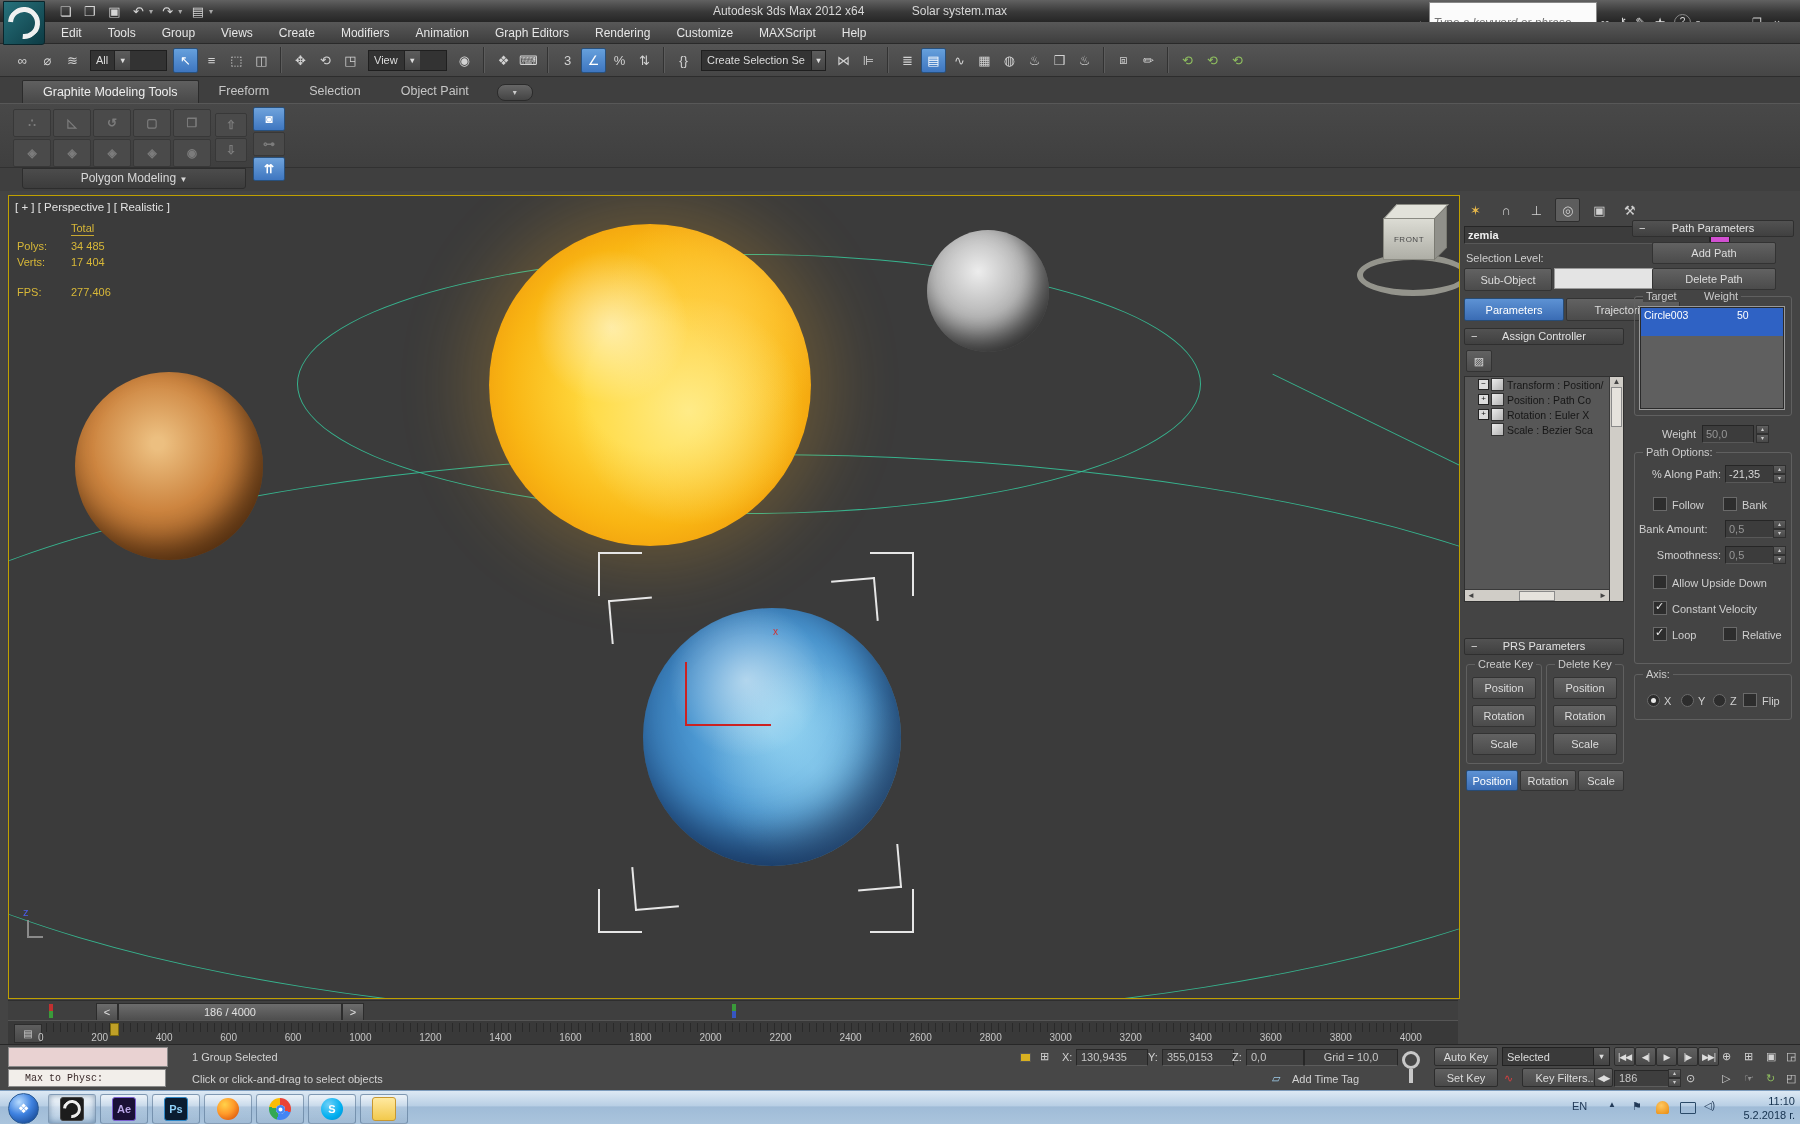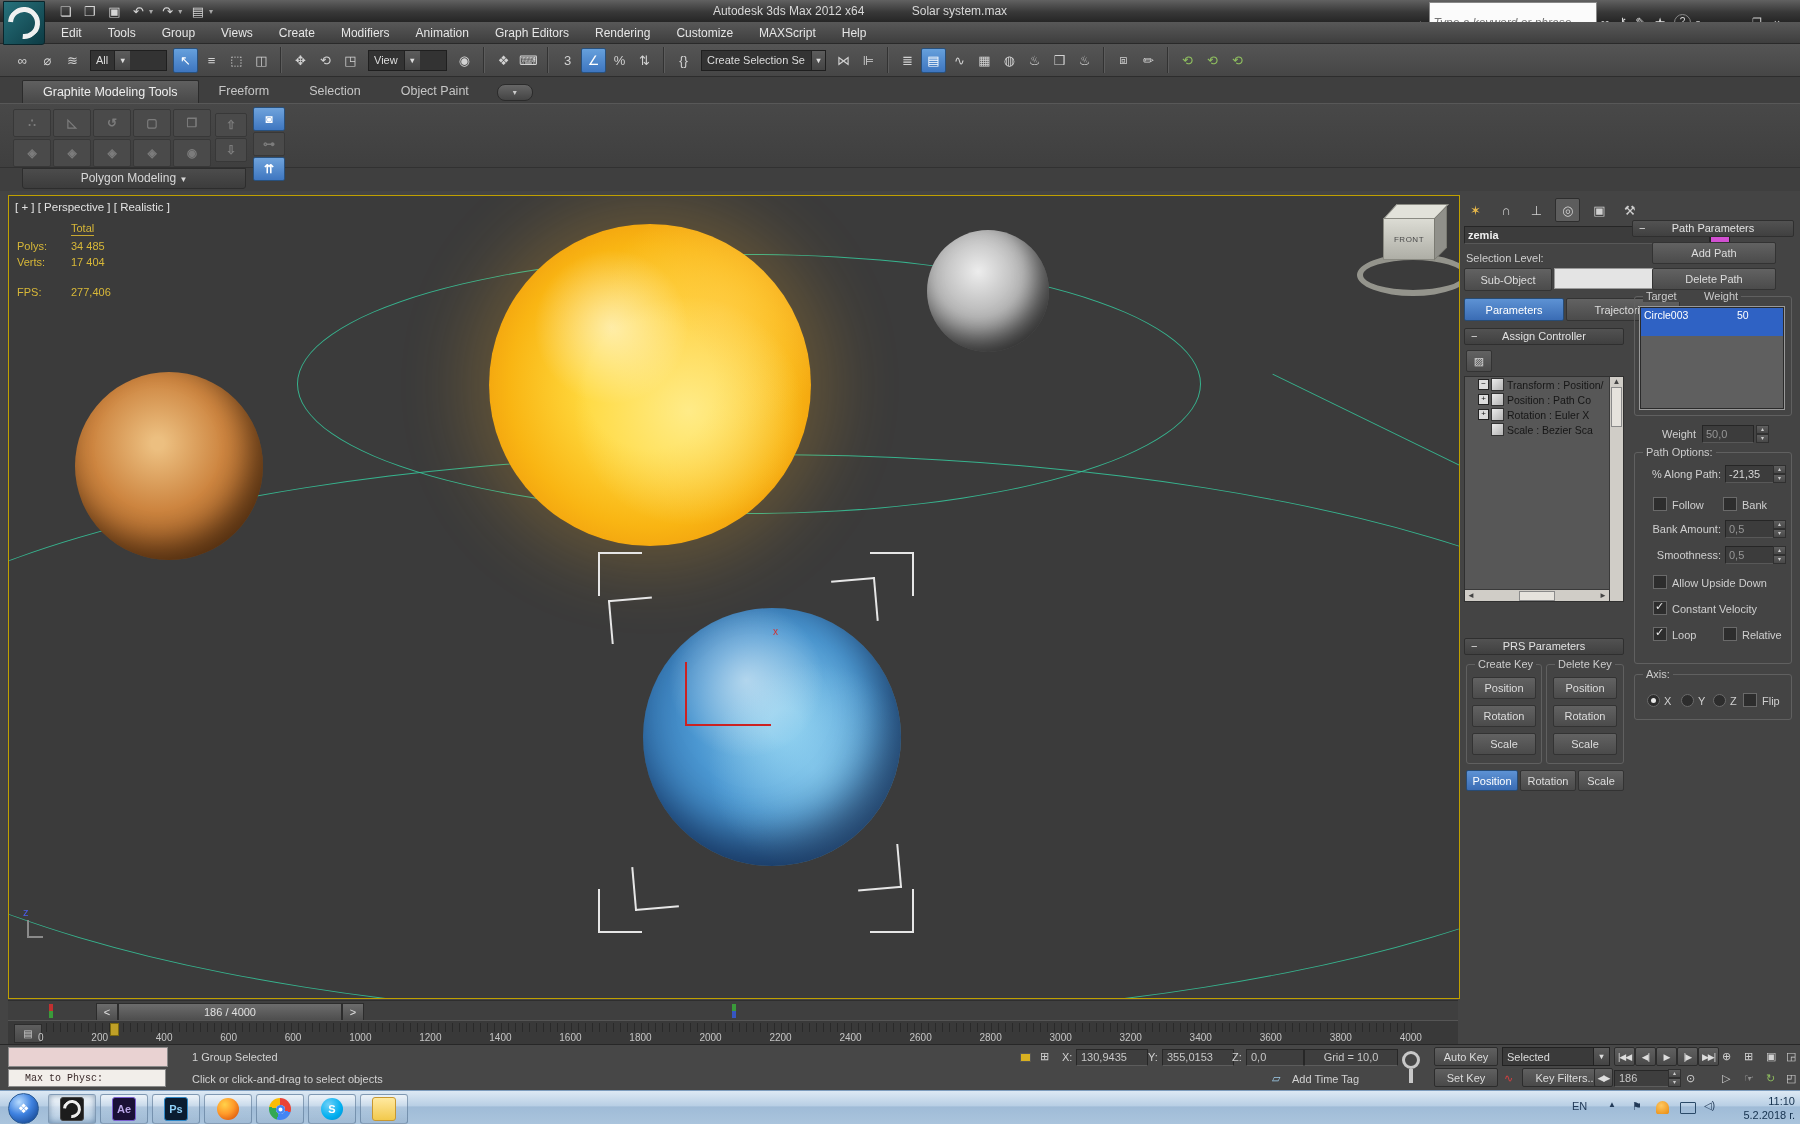--- a/index.html
+++ b/index.html
@@ -389,21 +389,21 @@
     <div class="grp" style="left:174px;top:256px;width:156px;height:210px">
       <i>Path Options:</i>
       <div class="lbl" style="position:absolute;left:4px;top:15px;width:82px;text-align:right">% Along Path:</div>
       <div class="fld" style="position:absolute;left:90px;top:12px;width:42px">-21,35</div>
       <div class="spin" style="position:absolute;left:138px;top:12px">
           <b>▴</b>
           <b>▾</b>
         </div>
       <div style="position:absolute;left:18px;top:42px"><span class="cb"></span><span class="lbl">Follow</span></div>
       <div style="position:absolute;left:88px;top:42px"><span class="cb"></span><span class="lbl">Bank</span></div>
-      <div class="lbl" style="position:absolute;left:4px;top:70px;width:82px;text-align:right">Bank Amount:</div>
+      <div class="lbl" style="position:absolute;left:4px;top:70px;width:82px;">Bank Amount:</div>
       <div class="fld dis" style="position:absolute;left:90px;top:67px;width:42px">0,5</div>
       <div class="spin" style="position:absolute;left:138px;top:67px">
           <b>▴</b>
           <b>▾</b>
         </div>
       <div class="lbl" style="position:absolute;left:4px;top:96px;width:82px;text-align:right">Smoothness:</div>
       <div class="fld dis" style="position:absolute;left:90px;top:93px;width:42px">0,5</div>
       <div class="spin" style="position:absolute;left:138px;top:93px">
           <b>▴</b>
           <b>▾</b>

